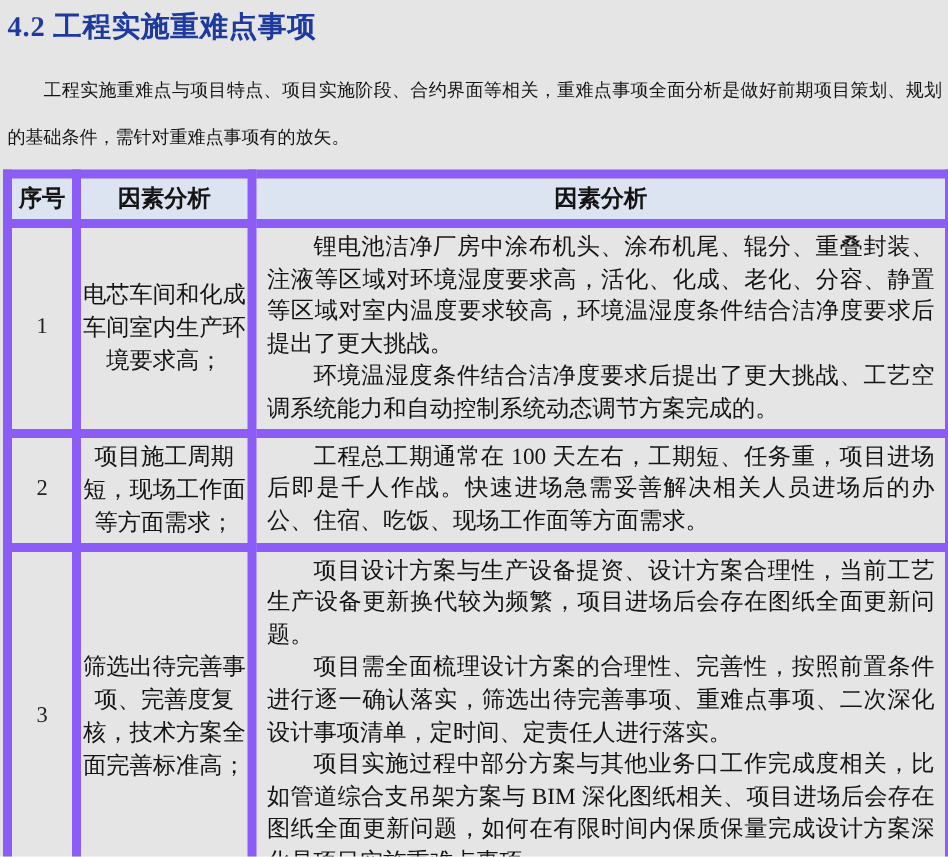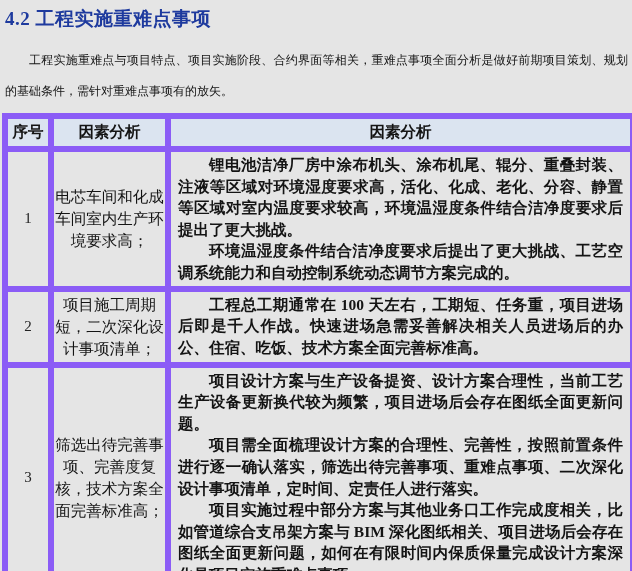--- a/index.html
+++ b/index.html
@@ -76,21 +76,20 @@
   }
   td.c-item {
     text-align: center;
     vertical-align: middle;
     padding: 2px 1px;
     line-height: 22px;
   }
   td.c-analysis {
     vertical-align: top;
     padding: 2px 7px;
-    font-weight: bold;
   }
   td.c-analysis p {
     margin: 0;
     text-indent: 2em;
     text-align: justify;
     text-justify: inter-ideograph;
     line-height: 21.6px;
   }
 </style>
 </head>
@@ -119,23 +118,23 @@
       <tr class="r1">
         <td class="c-no">1</td>
         <td class="c-item">电芯车间和化成车间室内生产环境要求高；</td>
         <td class="c-analysis">
           <p>锂电池洁净厂房中涂布机头、涂布机尾、辊分、重叠封装、注液等区域对环境湿度要求高，活化、化成、老化、分容、静置等区域对室内温度要求较高，环境温湿度条件结合洁净度要求后提出了更大挑战。</p>
           <p>环境温湿度条件结合洁净度要求后提出了更大挑战、工艺空调系统能力和自动控制系统动态调节方案完成的。</p>
         </td>
       </tr>
       <tr class="r2">
         <td class="c-no">2</td>
-        <td class="c-item">项目施工周期短，二次深化设计事项清单；</td>
+        <td class="c-item">项目施工周期短，现场工作面等方面需求；</td>
         <td class="c-analysis">
-          <p>工程总工期通常在 100 天左右，工期短、任务重，项目进场后即是千人作战。快速进场急需妥善解决相关人员进场后的办公、住宿、吃饭、技术方案全面完善标准高。</p>
+          <p>工程总工期通常在 100 天左右，工期短、任务重，项目进场后即是千人作战。快速进场急需妥善解决相关人员进场后的办公、住宿、吃饭、现场工作面等方面需求。</p>
         </td>
       </tr>
       <tr class="r3">
         <td class="c-no">3</td>
         <td class="c-item">筛选出待完善事项、完善度复核，技术方案全面完善标准高；</td>
         <td class="c-analysis">
           <p>项目设计方案与生产设备提资、设计方案合理性，当前工艺生产设备更新换代较为频繁，项目进场后会存在图纸全面更新问题。</p>
           <p>项目需全面梳理设计方案的合理性、完善性，按照前置条件进行逐一确认落实，筛选出待完善事项、重难点事项、二次深化设计事项清单，定时间、定责任人进行落实。</p>
           <p>项目实施过程中部分方案与其他业务口工作完成度相关，比如管道综合支吊架方案与 BIM 深化图纸相关、项目进场后会存在图纸全面更新问题，如何在有限时间内保质保量完成设计方案深化是项目实施重难点事项。</p>
         </td>

